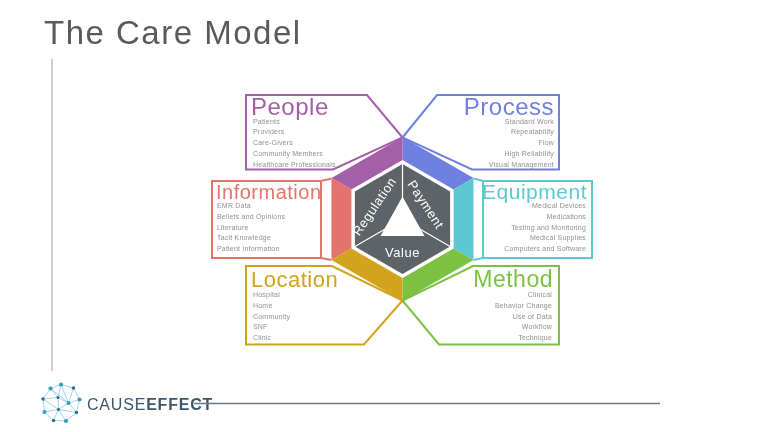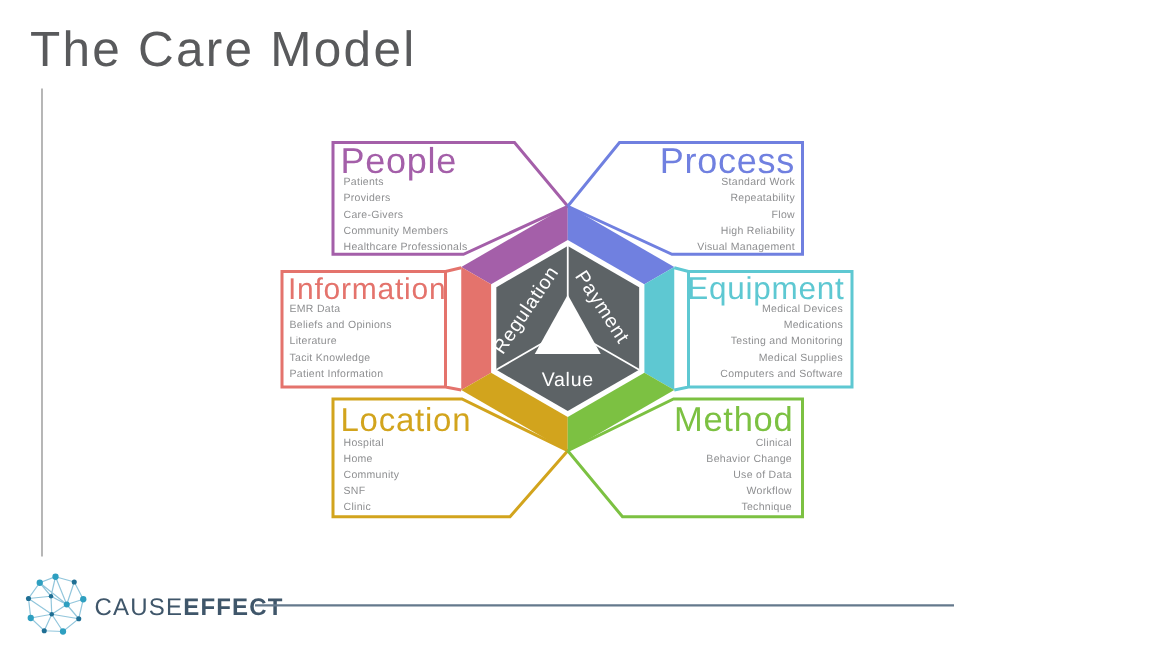--- a/index.html
+++ b/index.html
@@ -1,17 +1,17 @@
 <!DOCTYPE html>
 <html><head>
 <meta charset="utf-8">
 <style>
   html,body{margin:0;padding:0;background:#ffffff;}
   .slide{position:relative;width:636px;height:432px;background:#fff;overflow:hidden;
-         font-family:"Liberation Sans", sans-serif;}
+         font-family:"Liberation Sans", sans-serif;margin-left:24px;}
   svg text{font-family:"Liberation Sans", sans-serif;}
   .title{font-size:33px;font-weight:200;letter-spacing:1.5px;}
   .heading{font-weight:200;letter-spacing:.5px;}
   .item{font-size:7px;fill:#8e8f91;letter-spacing:.2px;}
   .hexlabel{font-size:13px;fill:#ffffff;font-weight:300;letter-spacing:.5px;}
   .brand{font-size:16px;letter-spacing:.8px;}
 </style>
 </head>
 <body>
 

